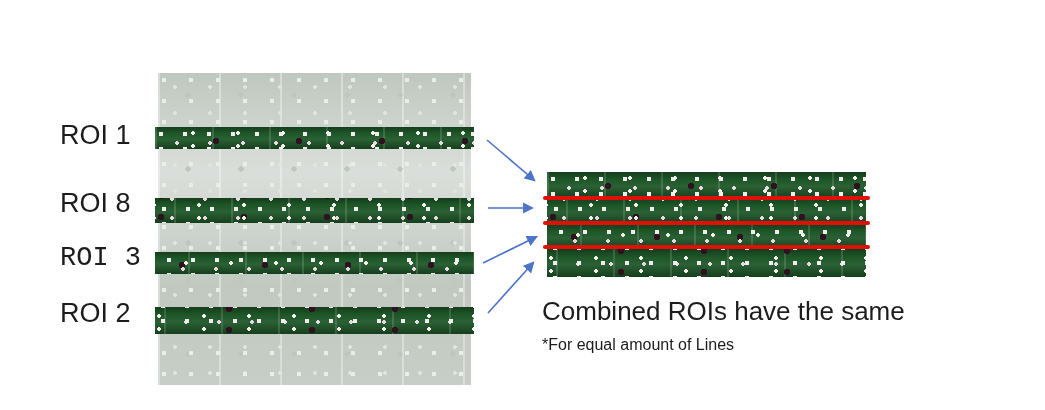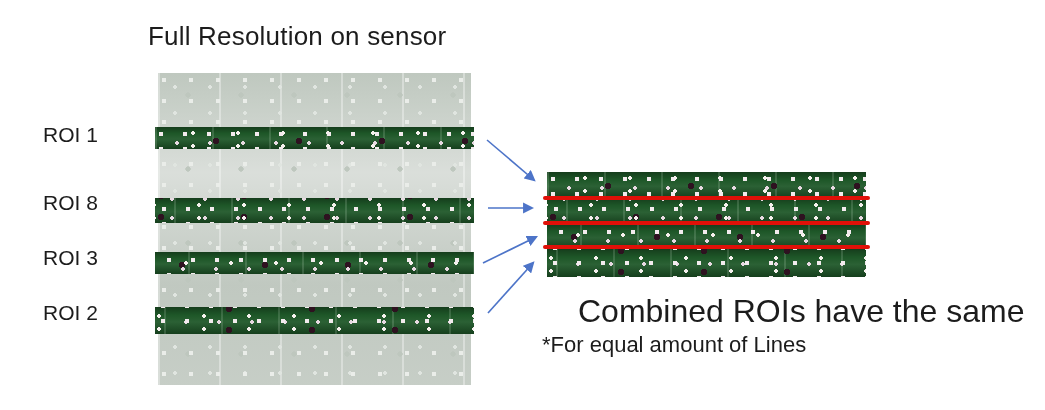--- a/index.html
+++ b/index.html
@@ -10,26 +10,26 @@
     font-family:"Liberation Sans", sans-serif;
     color:var(--text,#1c1c1c);
     overflow:hidden;
   }
   .title{
     position:absolute;left:148px;top:21px;
     font-size:26px;line-height:30px;font-weight:400;
     letter-spacing:0.2px;
   }
   .roi-label{
-    position:absolute;left:43px;
-    font-size:21px;line-height:24px;font-weight:400;
+    position:absolute;left:60px;
+    font-size:27px;line-height:24px;font-weight:400;
   }
   .roi-label.r1{top:123px;}
   .roi-label.r2{top:191px;}
-  .roi-label.r3{top:246px;}
+  .roi-label.r3{top:246px;font-family:Liberation Mono, monospace;}
   .roi-label.r4{top:301px;}
 
   
   .sensor-image{
     position:absolute;left:158px;top:73px;width:313px;height:312px;
   }
   .faded{
     position:absolute;inset:0;
     background-color:var(--pcb-faded,#ccd2cc);
     background-image:
@@ -80,29 +80,28 @@
   }
   .rl1{top:24px;} .rl2{top:49px;} .rl3{top:73px;}
 
   
   .arrows{position:absolute;inset:0;width:1045px;height:410px;pointer-events:none;}
   .arrow{stroke:var(--arrow,#4d74c8);stroke-width:1.6;fill:none;}
   .arrow-head{fill:var(--arrow,#4d74c8);}
 
   
   .caption{position:absolute;left:542px;top:295px;}
-  .caption-line{font-size:32px;line-height:33px;font-weight:400;margin-left:36px;}
-  .caption-footnote{font-size:22px;line-height:22px;margin-top:6px;font-weight:400;}
+  .caption-line{font-size:26px;line-height:33px;font-weight:400;}
+  .caption-footnote{font-size:16px;line-height:22px;margin-top:6px;font-weight:400;}
 </style>
 </head>
 <body>
 
 <div class="canvas">
 
-  <div class="title">Full Resolution on sensor</div>
 
   <div class="roi-label r1">ROI 1</div>
   <div class="roi-label r2">ROI 8</div>
   <div class="roi-label r3">ROI 3</div>
   <div class="roi-label r4">ROI 2</div>
 
   <div class="sensor-image">
     <div class="faded"></div>
     <div class="strip sv1 st1"></div>
     <div class="strip sv2 st2"></div>

